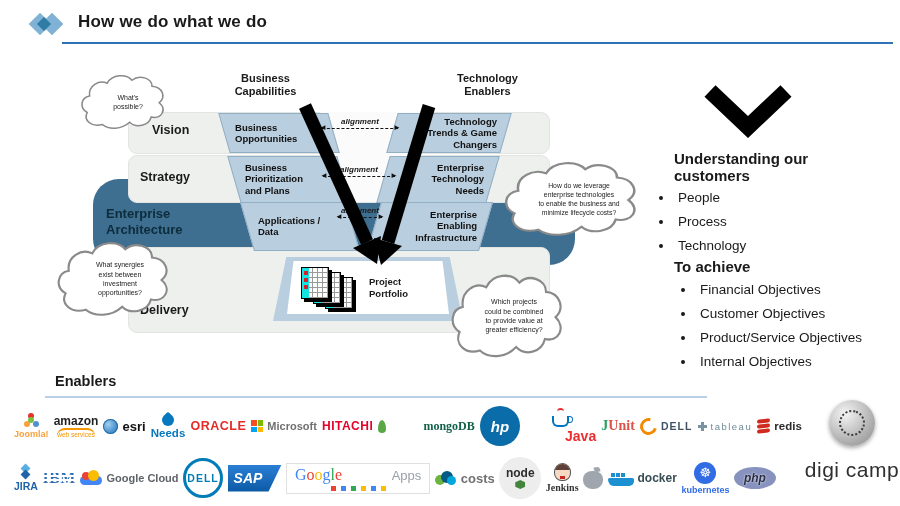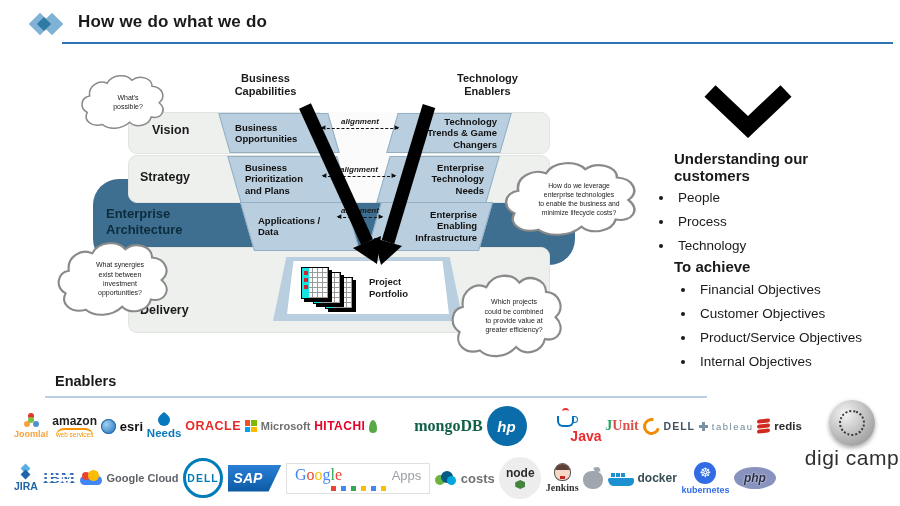--- a/index.html
+++ b/index.html
@@ -110,21 +110,21 @@
   .azure-txt{color:#fff;font-size:9px;}
   .oracle-txt{font-size:12.5px;font-weight:800;color:#e52b28;letter-spacing:.5px;}
   
   .ms-grid{display:grid;grid-template-columns:5.5px 5.5px;grid-template-rows:5.5px 5.5px;gap:1px;}
   .ms-grid i{display:block;} .ms1{background:#f25022;} .ms2{background:#7fba00;}
   .ms3{background:#00a4ef;} .ms4{background:#ffb900;}
   .ms-txt{font-size:11px;font-weight:600;color:#707070;}
   .hitachi-txt{font-size:12px;font-weight:800;color:#e60027;letter-spacing:.5px;}
   
   .leaf{width:8px;height:13px;background:#58a945;border-radius:50% 50% 50% 50%/70% 70% 30% 30%;}
-  .mongo-txt{font-family:"Liberation Serif",serif;font-size:16px;font-weight:bold;color:#116149;margin-left:33px;}
+  .mongo-txt{font-family:"Liberation Serif",serif;font-size:12px;font-weight:bold;color:#116149;margin-left:33px;}
   
   .hp-circle{width:40px;height:40px;border-radius:50%;background:#0a6ca8;color:#fff;display:flex;
              align-items:center;justify-content:center;font-style:italic;font-weight:800;font-size:15px;}
   
   .java-cup{position:relative;width:13px;height:9px;border:2px solid #0074bd;border-top:none;border-radius:0 0 6px 6px;margin-top:8px;}
   .java-cup::before{content:"";position:absolute;left:3px;top:-8px;width:7px;height:5px;border-top:2px solid #ea2d2e;border-radius:50%;}
   .java-cup::after{content:"";position:absolute;right:-6px;top:0;width:4px;height:5px;border:1.5px solid #0074bd;border-left:none;border-radius:0 4px 4px 0;}
   .java-txt{font-size:14px;font-weight:800;color:#ea2d2e;margin-left:40px;}
   
   .junit{font-family:"Liberation Serif",serif;font-size:14px;font-weight:bold;}
@@ -200,21 +200,21 @@
   .dk1{left:3px;} .dk2{left:8px;} .dk3{left:13px;} .dk4{left:8px;top:-2px;}
   .docker-txt{font-size:12px;font-weight:800;color:#384d54;}
   
   .k8s-circle{width:22px;height:22px;border-radius:50%;background:#326ce5;color:#fff;display:flex;
               align-items:center;justify-content:center;font-size:13px;line-height:1;}
   .k8s-txt{font-size:9px;font-weight:bold;color:#326ce5;}
   
   .php-oval{width:42px;height:22px;border-radius:50%;background:#8892bf;display:flex;align-items:center;justify-content:center;}
   .php-txt{font-style:italic;font-weight:900;font-size:12px;color:#2a2f45;text-shadow:0 0 2px #fff;}
   
-  .digicamp{left:806px;top:400px;width:92px;height:92px;display:flex;flex-direction:column;align-items:center;gap:0;}
+  .digicamp{left:806px;top:400px;width:92px;height:92px;display:flex;flex-direction:column;align-items:center;gap:12px;}
   .dc-circle{position:relative;width:46px;height:46px;border-radius:50%;
              background:radial-gradient(circle at 35% 30%,#f4f4f4,#a8a8a8 70%,#8c8c8c);box-shadow:0 2px 4px rgba(0,0,0,.35);}
   .dc-circle::after{content:"";position:absolute;inset:10px;border:2.5px dotted #3c3c3c;border-radius:50%;transform:rotate(20deg);}
   .dc-txt{font-size:21px;color:#2f2f2f;letter-spacing:.5px;white-space:nowrap;}
 </style>
 </head>
 <body>
 
 <div class="slide">
 

